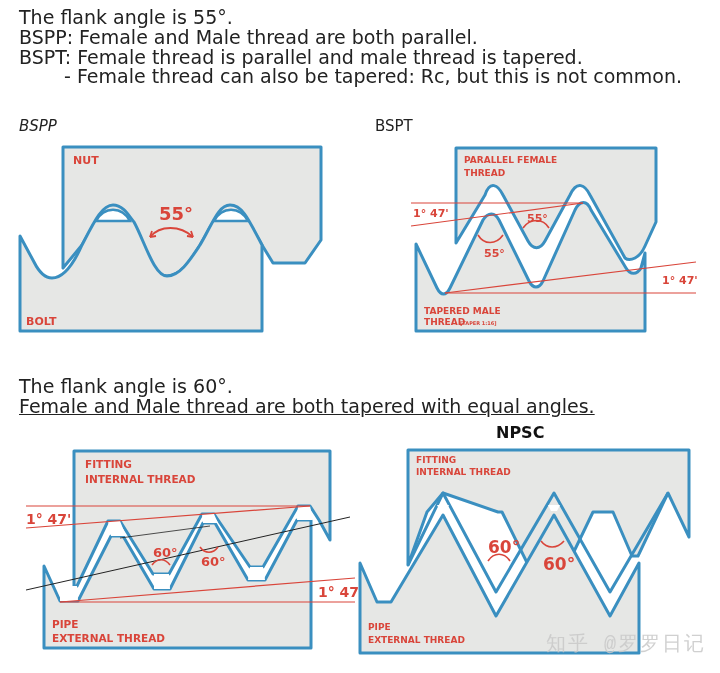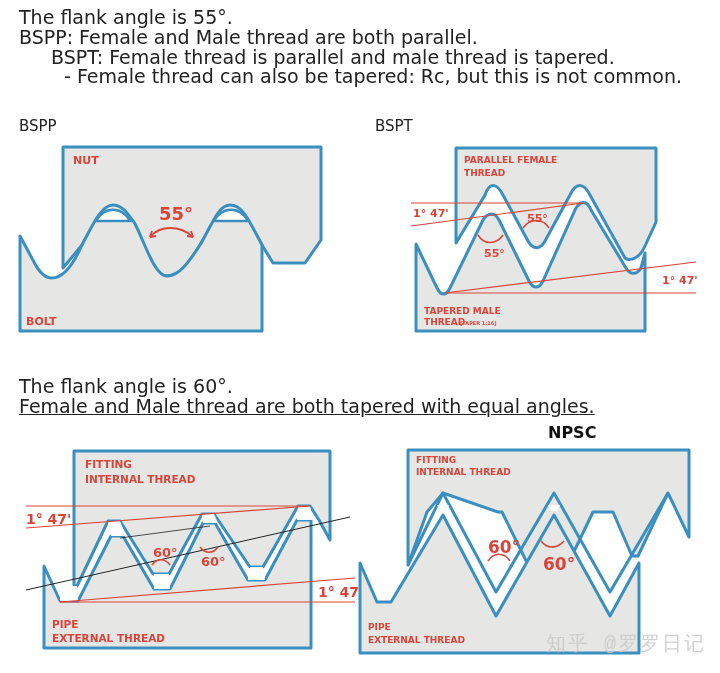--- a/index.html
+++ b/index.html
@@ -9,31 +9,31 @@
   .title-bold { position:absolute; color:#111; font-size:16px; font-weight:bold; white-space:nowrap; }
   svg { position:absolute; left:0; top:0; }
   .lbl { font-family:"DejaVu Sans", sans-serif; font-weight:bold; fill:#d9453a; }
   .wm { position:absolute; font-size:20px; color:rgba(200,200,200,0.85); letter-spacing:2px; white-space:nowrap; font-family:Liberation Mono, monospace; }
 </style>
 </head>
 <body>
 
 <div class="txt" style="left:19px;top:7px;">The flank angle is 55°.</div>
 <div class="txt" style="left:19px;top:27px;">BSPP: Female and Male thread are both parallel.</div>
-<div class="txt" style="left:19px;top:47px;margin-left:32px;">BSPT: Female thread is parallel and male thread is tapered.</div>
+<div class="txt" style="left:19px;top:47px;">BSPT: Female thread is parallel and male thread is tapered.</div>
 <div class="txt" style="left:64px;top:66px;">- Female thread can also be tapered: Rc, but this is not common.</div>
 
-<div class="title" style="left:19px;top:117px;">BSPP</div>
+<div class="title" style="left:19px;top:117px;font-style:italic;">BSPP</div>
 <div class="title" style="left:375px;top:117px;">BSPT</div>
 
 <div class="txt" style="left:19px;top:376px;text-align:center;">The flank angle is 60°.</div>
 <div class="txt" style="left:19px;top:396px;text-decoration:underline;">Female and Male thread are both tapered with equal angles.</div>
 
 <div class="title-bold" style="left:167px;top:427px;margin-top:21px;">NPT</div>
-<div class="title-bold" style="left:548px;top:423px;">NPSC</div>
+<div class="title-bold" style="left:496px;top:423px;">NPSC</div>
 
 <svg width="720" height="673" viewBox="0 0 720 673">
 
   <g>
 
     <path d="M63,147 L321,147 L321,240 L305,263 L273,263 L262,245
          C250,225 243,208 230,208 C218,208 212,225 200,245
          C190,262 180,276 167,276 C154,276 144,262 134,245
          C122,225 116,208 113,208 C100,208 94,225 82,245
          L63,268 Z" fill="#e6e7e5" stroke="#3a8fc0" stroke-width="3" stroke-linejoin="round"></path>

